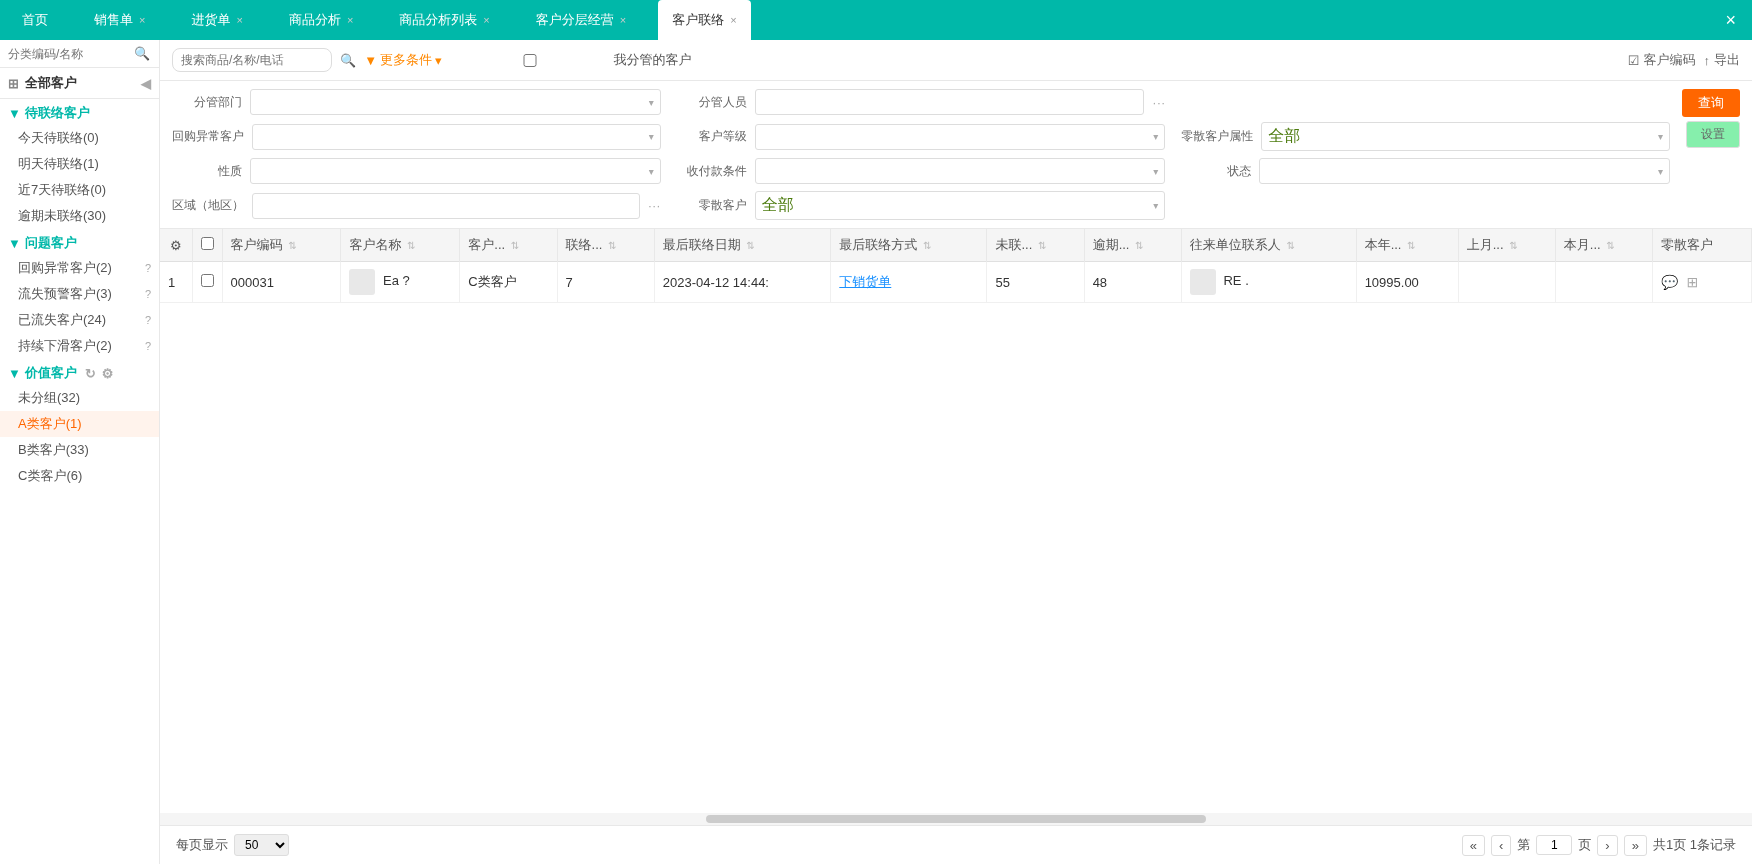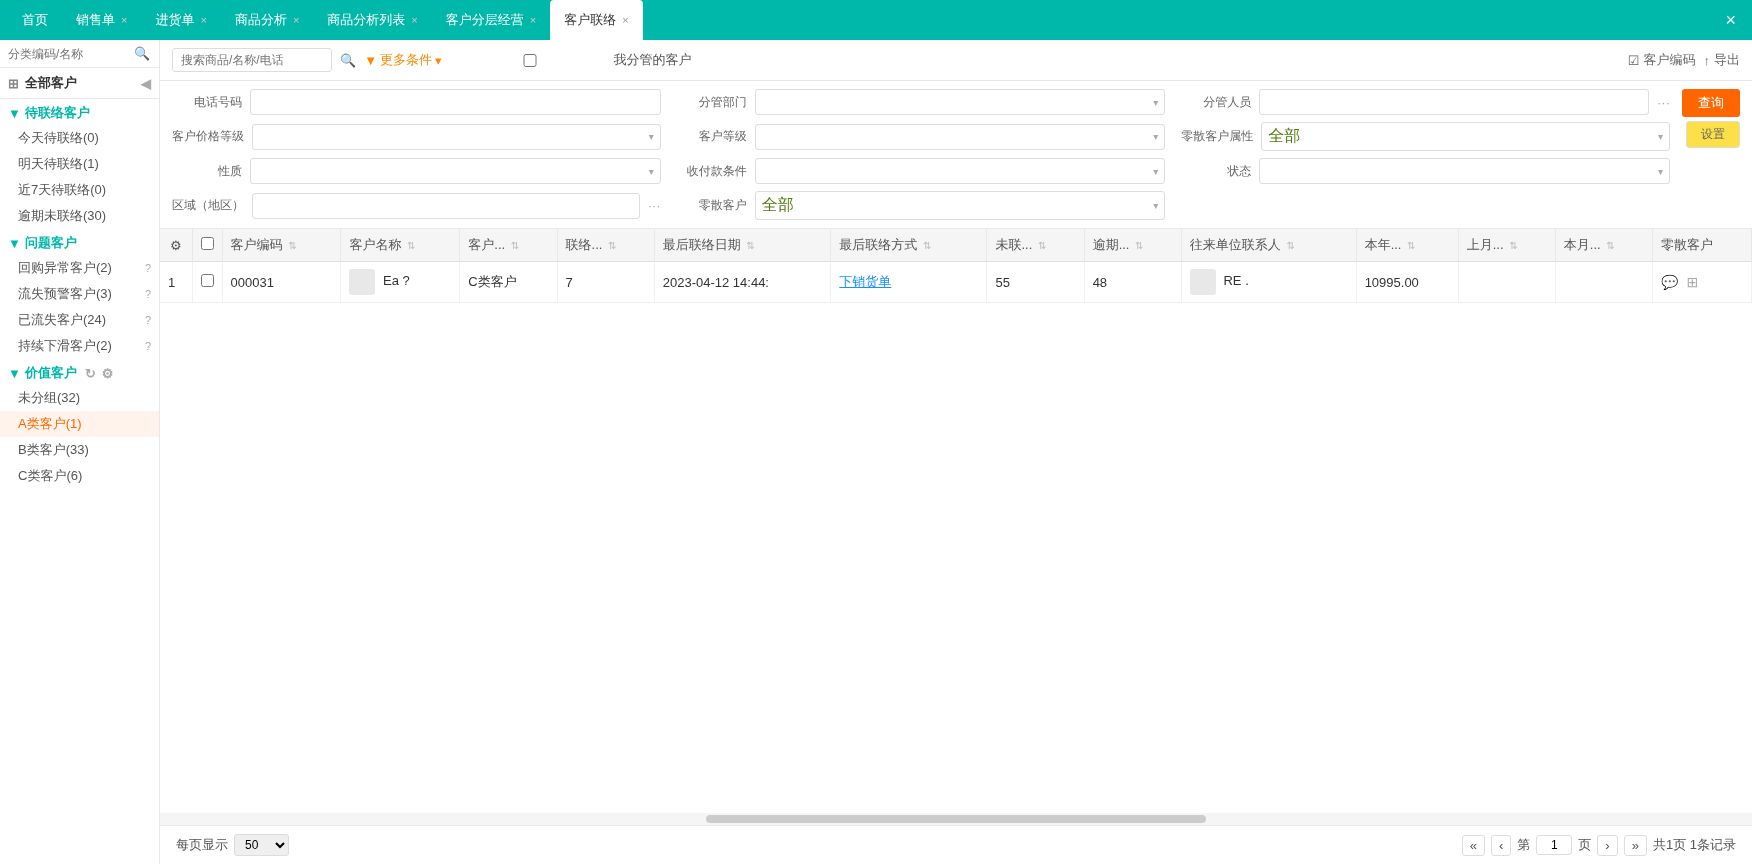--- a/index.html
+++ b/index.html
@@ -2,21 +2,21 @@
 <html><head>
   <meta charset="utf-8">
   <style>
     * { box-sizing: border-box; margin: 0; padding: 0; font-family: 'Microsoft YaHei', Arial, sans-serif; font-size: 13px; }
     body { background: #f5f5f5; overflow: hidden; width: 1752px; height: 864px; }
 
     
     .top-nav {
       display: flex; align-items: center;
       background: #00b8a9; height: 40px;
-      padding: 0 8px; gap: 0;
+      padding: 0 8px; gap: 18px;
     }
     .nav-item {
       display: flex; align-items: center;
       color: #fff; padding: 0 14px; height: 40px;
       cursor: pointer; font-size: 13px; white-space: nowrap;
       position: relative;
     }
     .nav-item.active {
       background: #fff; color: #333;
       border-radius: 4px 4px 0 0;
@@ -74,21 +74,21 @@
       flex: 1; display: flex; flex-direction: column; overflow: hidden;
     }
 
     
     .filter-bar {
       background: #fff; border-bottom: 1px solid #e8e8e8;
       padding: 8px 12px; display: flex; align-items: center; gap: 8px;
       flex-shrink: 0;
     }
     .filter-bar input {
-      border: 1px solid #ddd; border-radius: 3px; padding: 4px 8px;
+      border: 1px solid #ddd; border-radius: 8px; padding: 4px 8px;
       font-size: 12px; width: 160px; outline: none;
     }
     .filter-search-icon { color: #aaa; }
     .more-filter {
       display: flex; align-items: center; gap: 3px;
       color: #ff8800; cursor: pointer; font-size: 12px;
     }
     .my-customers {
       display: flex; align-items: center; gap: 4px;
       font-size: 12px; color: #555; cursor: pointer;
@@ -132,21 +132,21 @@
     }
     .filter-row .dots { color: #aaa; cursor: pointer; }
     .action-btns {
       display: flex; flex-direction: column; gap: 4px; align-items: flex-end; justify-content: center;
     }
     .btn-query {
       background: #ff6600; color: #fff; border: none; border-radius: 3px;
       padding: 5px 16px; cursor: pointer; font-size: 13px;
     }
     .btn-settings {
-      background: #fde047; color: #666; border: 1px solid #ddd; border-radius: 3px;
+      background: #86efac; color: #666; border: 1px solid #ddd; border-radius: 3px;
       padding: 4px 14px; cursor: pointer; font-size: 12px;
     }
 
     
     .table-area {
       flex: 1; overflow: auto; background: #fff;
     }
     table {
       width: 100%; border-collapse: collapse; font-size: 12px;
     }
@@ -334,40 +334,36 @@
         </div>
       </div>
     </div>
 
     <div class="advanced-filter">
       <div style="display:flex; gap:12px; align-items:flex-start;">
         <div style="flex:1;">
 
           <div class="filter-grid" style="margin-bottom:7px;">
             <div class="filter-row">
-              <span class="filter-label">电话号码</span>
-              <input class="filter-input" type="text" style="">
-            </div>
-            <div class="filter-row">
               <span class="filter-label">分管部门</span>
               <div class="filter-select">
                 <span class="select-text"></span>
                 <span class="select-arrow">▾</span>
               </div>
             </div>
             <div class="filter-row">
               <span class="filter-label">分管人员</span>
               <input class="filter-input" type="text" style="flex: 1 1 0%;">
               <span class="dots">···</span>
             </div>
           </div>
 
           <div class="filter-grid" style="margin-bottom:7px;">
             <div class="filter-row">
-              <span class="filter-label">客户价格等级</span>
+              <span class="filter-label">回购异常客户</span>
               <div class="filter-select">
                 <span class="select-text"></span>
                 <span class="select-arrow">▾</span>
               </div>
             </div>
             <div class="filter-row">
               <span class="filter-label">客户等级</span>
               <div class="filter-select">
                 <span class="select-text"></span>
                 <span class="select-arrow">▾</span>

